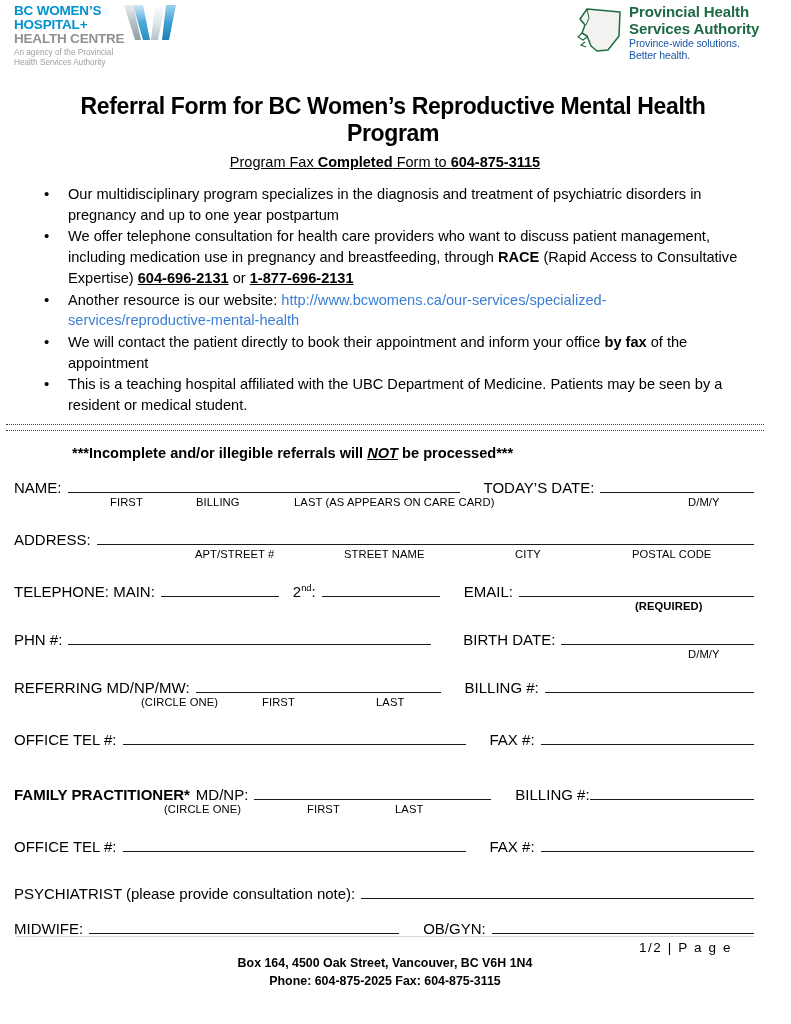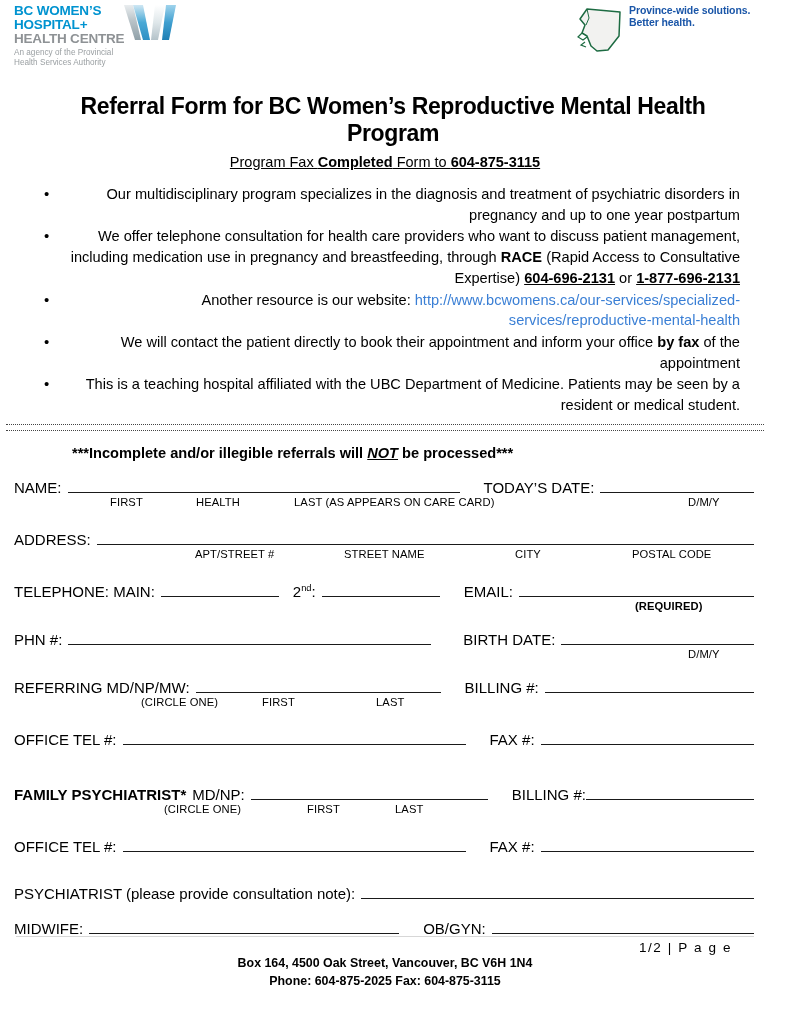--- a/index.html
+++ b/index.html
@@ -90,21 +90,21 @@
   .logo-phsa .p1 {
     display: block;
     font-size: 15px;
     font-weight: bold;
     color: #1d6b42;
     letter-spacing: -0.1px;
   }
   .logo-phsa .p2 {
     display: block;
     font-size: 10.5px;
-    font-weight: bold;
+    font-weight: normal;
     color: #1a56a8;
     letter-spacing: -0.1px;
     margin-top: 1px;
   }
 
   
   .title {
     text-align: center;
     font-size: 23px;
     font-weight: bold;
@@ -128,21 +128,20 @@
     padding: 0;
     list-style: none;
   }
   .bullets li {
     position: relative;
     padding-left: 68px;
     padding-right: 30px;
     font-size: 14.6px;
     line-height: 1.42;
     margin-bottom: 1px;
-    text-align: right;
   }
   .bullets li::before {
     content: "\2022";
     position: absolute;
     left: 44px;
     top: -1px;
     font-size: 15px;
   }
   .bullets b { font-weight: bold; }
   .bullets .u { text-decoration: underline; }
@@ -300,20 +299,21 @@
     <div class="logo-phsa">
       <span class="map">
         <svg width="52" height="50" viewBox="0 0 52 50" xmlns="http://www.w3.org/2000/svg">
           <path d="M12,3 L45,6 L44,30 L33,44 L22,45 L16,40 L12,30 L7,27 L10,19 L5,13 Z" fill="#f2f2f0" stroke="#1d6b42" stroke-width="1.5" stroke-linejoin="round"></path>
           <path d="M7,27 L3,31 L8,34 L12,31" fill="none" stroke="#1d6b42" stroke-width="1.2"></path>
           <path d="M10,36 L6,39 L11,41" fill="none" stroke="#1d6b42" stroke-width="1.2"></path>
           <path d="M12,3 L14,12 L11,19" fill="none" stroke="#1d6b42" stroke-width="1"></path>
         </svg>
       </span>
       <div class="ptext">
+        <span class="p1">Provincial Health<br>Services Authority</span>
         <span class="p2">Province-wide solutions.<br>Better health.</span>
       </div>
     </div>
 
   </div>
 
   <div class="title">Referral Form for BC Women’s Reproductive Mental Health Program</div>
   <div class="subtitle">
     <span class="u"><span>Program Fax </span><b>Completed</b><span> Form to </span><b>604-875-3115</b></span>
   </div>
@@ -334,21 +334,21 @@
 
     <div class="row">
       <span class="lbl">NAME:</span>
       <span class="fill" style="flex:0 0 392px;"></span>
       <span class="gap" style="width:24px;"></span>
       <span class="lbl">TODAY’S DATE:</span>
       <span class="fill"></span>
     </div>
     <div class="sublabels">
       <span style="left:56px;">FIRST</span>
-      <span style="left:142px;">HEALTH</span>
+      <span style="left:142px;">BILLING</span>
       <span style="left:240px;">LAST (AS APPEARS ON CARE CARD)</span>
       <span style="left:634px;">D/M/Y</span>
     </div>
 
     <div class="spacer-16"></div>
 
     <div class="row">
       <span class="lbl">ADDRESS:</span>
       <span class="fill"></span>
     </div>
@@ -410,21 +410,21 @@
       <span class="fill" style="flex:0 0 343px;"></span>
       <span class="gap" style="width:24px;"></span>
       <span class="lbl">FAX #:</span>
       <span class="fill"></span>
     </div>
 
     <div class="spacer-20"></div>
     <div class="spacer-16"></div>
 
     <div class="row">
-      <span class="lbl bold">FAMILY PSYCHIATRIST*</span>
+      <span class="lbl bold">FAMILY PRACTITIONER*</span>
       <span class="gap" style="width:6px;"></span>
       <span class="lbl">MD/NP:</span>
       <span class="fill" style="flex:0 0 237px;"></span>
       <span class="gap" style="width:24px;"></span>
       <span class="lbl">BILLING #:</span>
       <span class="fill" style="margin-left:0;"></span>
     </div>
     <div class="sublabels">
       <span style="left:110px;">(CIRCLE ONE)</span>
       <span style="left:253px;">FIRST</span>

